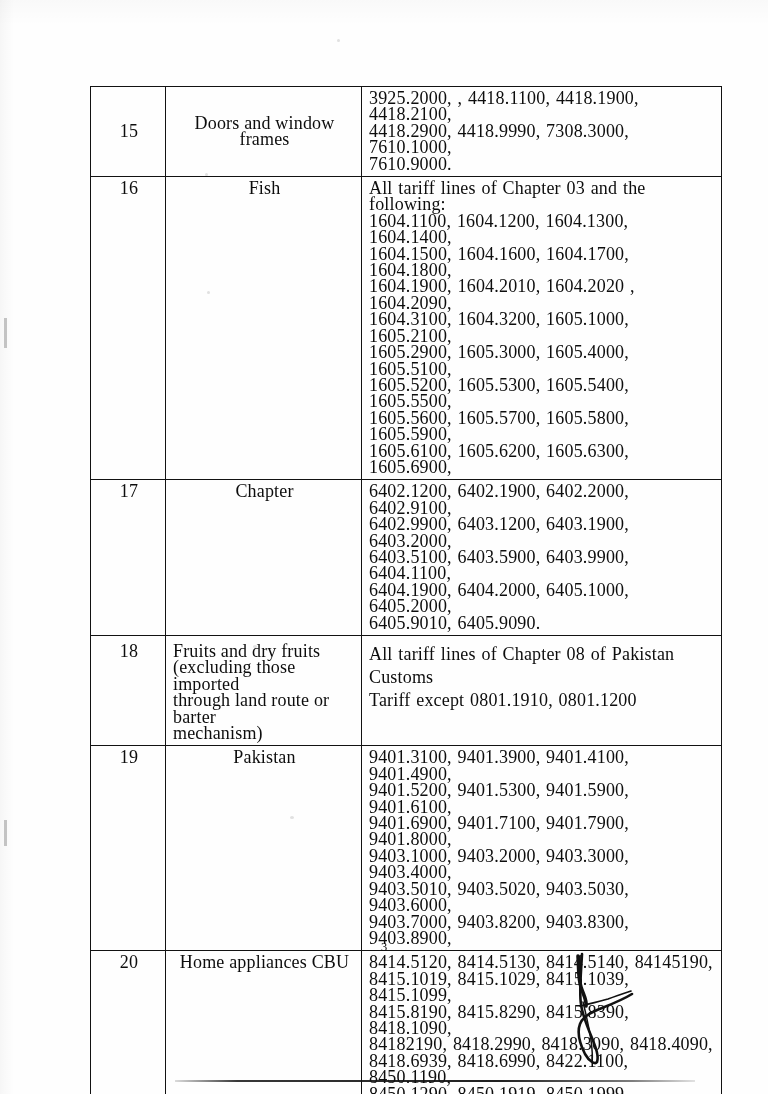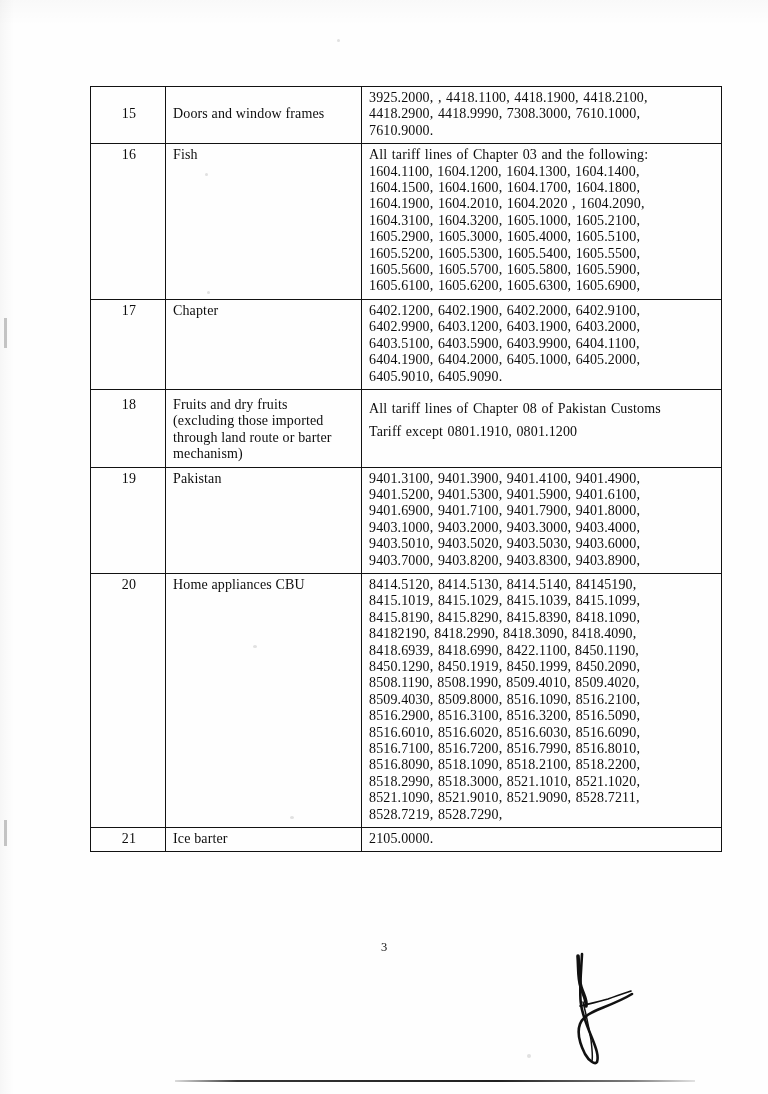--- a/index.html
+++ b/index.html
@@ -41,38 +41,39 @@
     left: 90px;
     top: 86px;
     width: 592px;
     border-collapse: collapse;
     table-layout: fixed;
   }
   .doc-table td {
     border: 1.4px solid #121212;
     vertical-align: top;
     padding: 3px 5px 4px 7px;
-    font-size: 14px;
+    font-size: 18px;
     line-height: 16.4px;
     letter-spacing: .01em;
   }
   .col-sn   { width: 62px;  text-align: center; vertical-align: middle; }
   .col-desc { width: 183px; vertical-align: middle; }
   .col-codes{ width: 347px; }
 
   .codes {
     white-space: pre-line;
     word-spacing: .06em;
   }
   .desc-lines {
     white-space: pre-line;
     line-height: 25.5px;
   }
   .desc-plain {
     line-height: 16.4px;
+    text-align: center;
   }
   .codes.loose {
     line-height: 23px;
   }
 
   
   tr[data-row="18"] td { padding-top: 7px; }
   tr[data-row="18"] .col-desc { vertical-align: top; }
 
   tr[data-row="15"] .col-sn,

